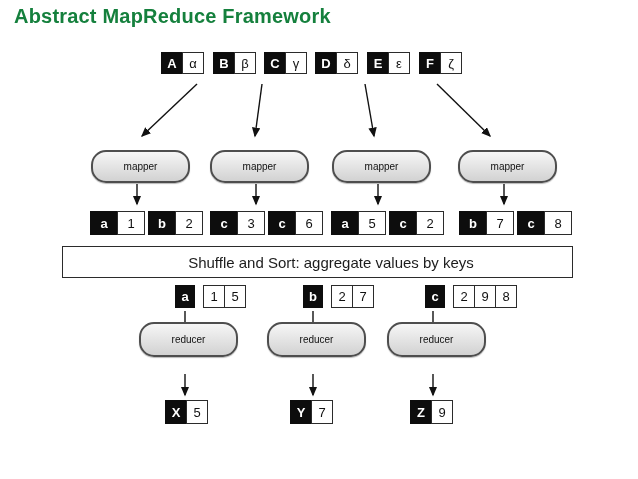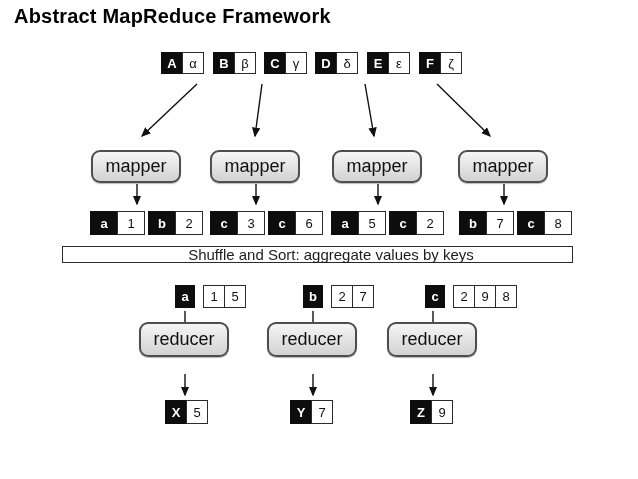--- a/index.html
+++ b/index.html
@@ -2,21 +2,21 @@
 <html><head>
 <meta charset="utf-8">
 <style>
   html,body { margin:0; padding:0; background:#ffffff; }
   .slide {
     position:relative; width:638px; height:479px; background:#ffffff;
     font-family:"Liberation Sans", sans-serif; overflow:hidden;
   }
   .title {
     position:absolute; left:14px; top:5px; font-size:20px; font-weight:600;
-    color:#000000; letter-spacing:0.2px;
+    color:#15803d; letter-spacing:0.2px;
   }
   svg.arrows { position:absolute; left:0; top:0; pointer-events:none; }
 
   .kv { position:absolute; display:flex; }
   .cell {
     display:flex; align-items:center; justify-content:center;
     box-sizing:border-box; border:1px solid #2b2b2b; background:#ffffff;
     color:#111; font-size:13px; line-height:1;
   }
   .cell + .cell { margin-left:-1px; }
@@ -30,32 +30,32 @@
   .row-mo .cell { width:28px; height:24px; }
   
   .row-gr { gap:8px; align-items:center; }
   .row-gr .cell.k { width:20px; height:23px; }
   .row-gr .vals { display:flex; }
   .row-gr .vals .cell { width:22px; height:23px; }
   
   .row-out .cell { width:22px; height:24px; }
 
   .procbox {
-    position:absolute; width:90px; box-sizing:border-box;
-    border:2px solid #4e4e4e; border-radius:9px;
+    position:absolute; width:99px; box-sizing:border-box;
+    border:2px solid #4e4e4e; border-radius:15px;
     background:linear-gradient(#f6f6f6, #d2d2d2);
     display:flex; align-items:center; justify-content:center;
-    font-size:18px; color:#111;
+    font-size:10px; color:#111;
     box-shadow:0 1px 1px rgba(0,0,0,0.28);
   }
   .mapper { height:33px; top:150px; }
   .reducer { height:35px; top:322px; }
 
   .shufflebar {
-    position:absolute; left:62px; top:246px; width:511px; height:17px;
+    position:absolute; left:62px; top:246px; width:511px; height:32px;
     box-sizing:border-box; border:1px solid #2b2b2b; background:#ffffff;
     display:flex; align-items:center; justify-content:center;
     font-size:15px; color:#1c1c1c;padding-left:27px;
   }
 </style>
 </head>
 <body>
 
 <div class="slide">
 

